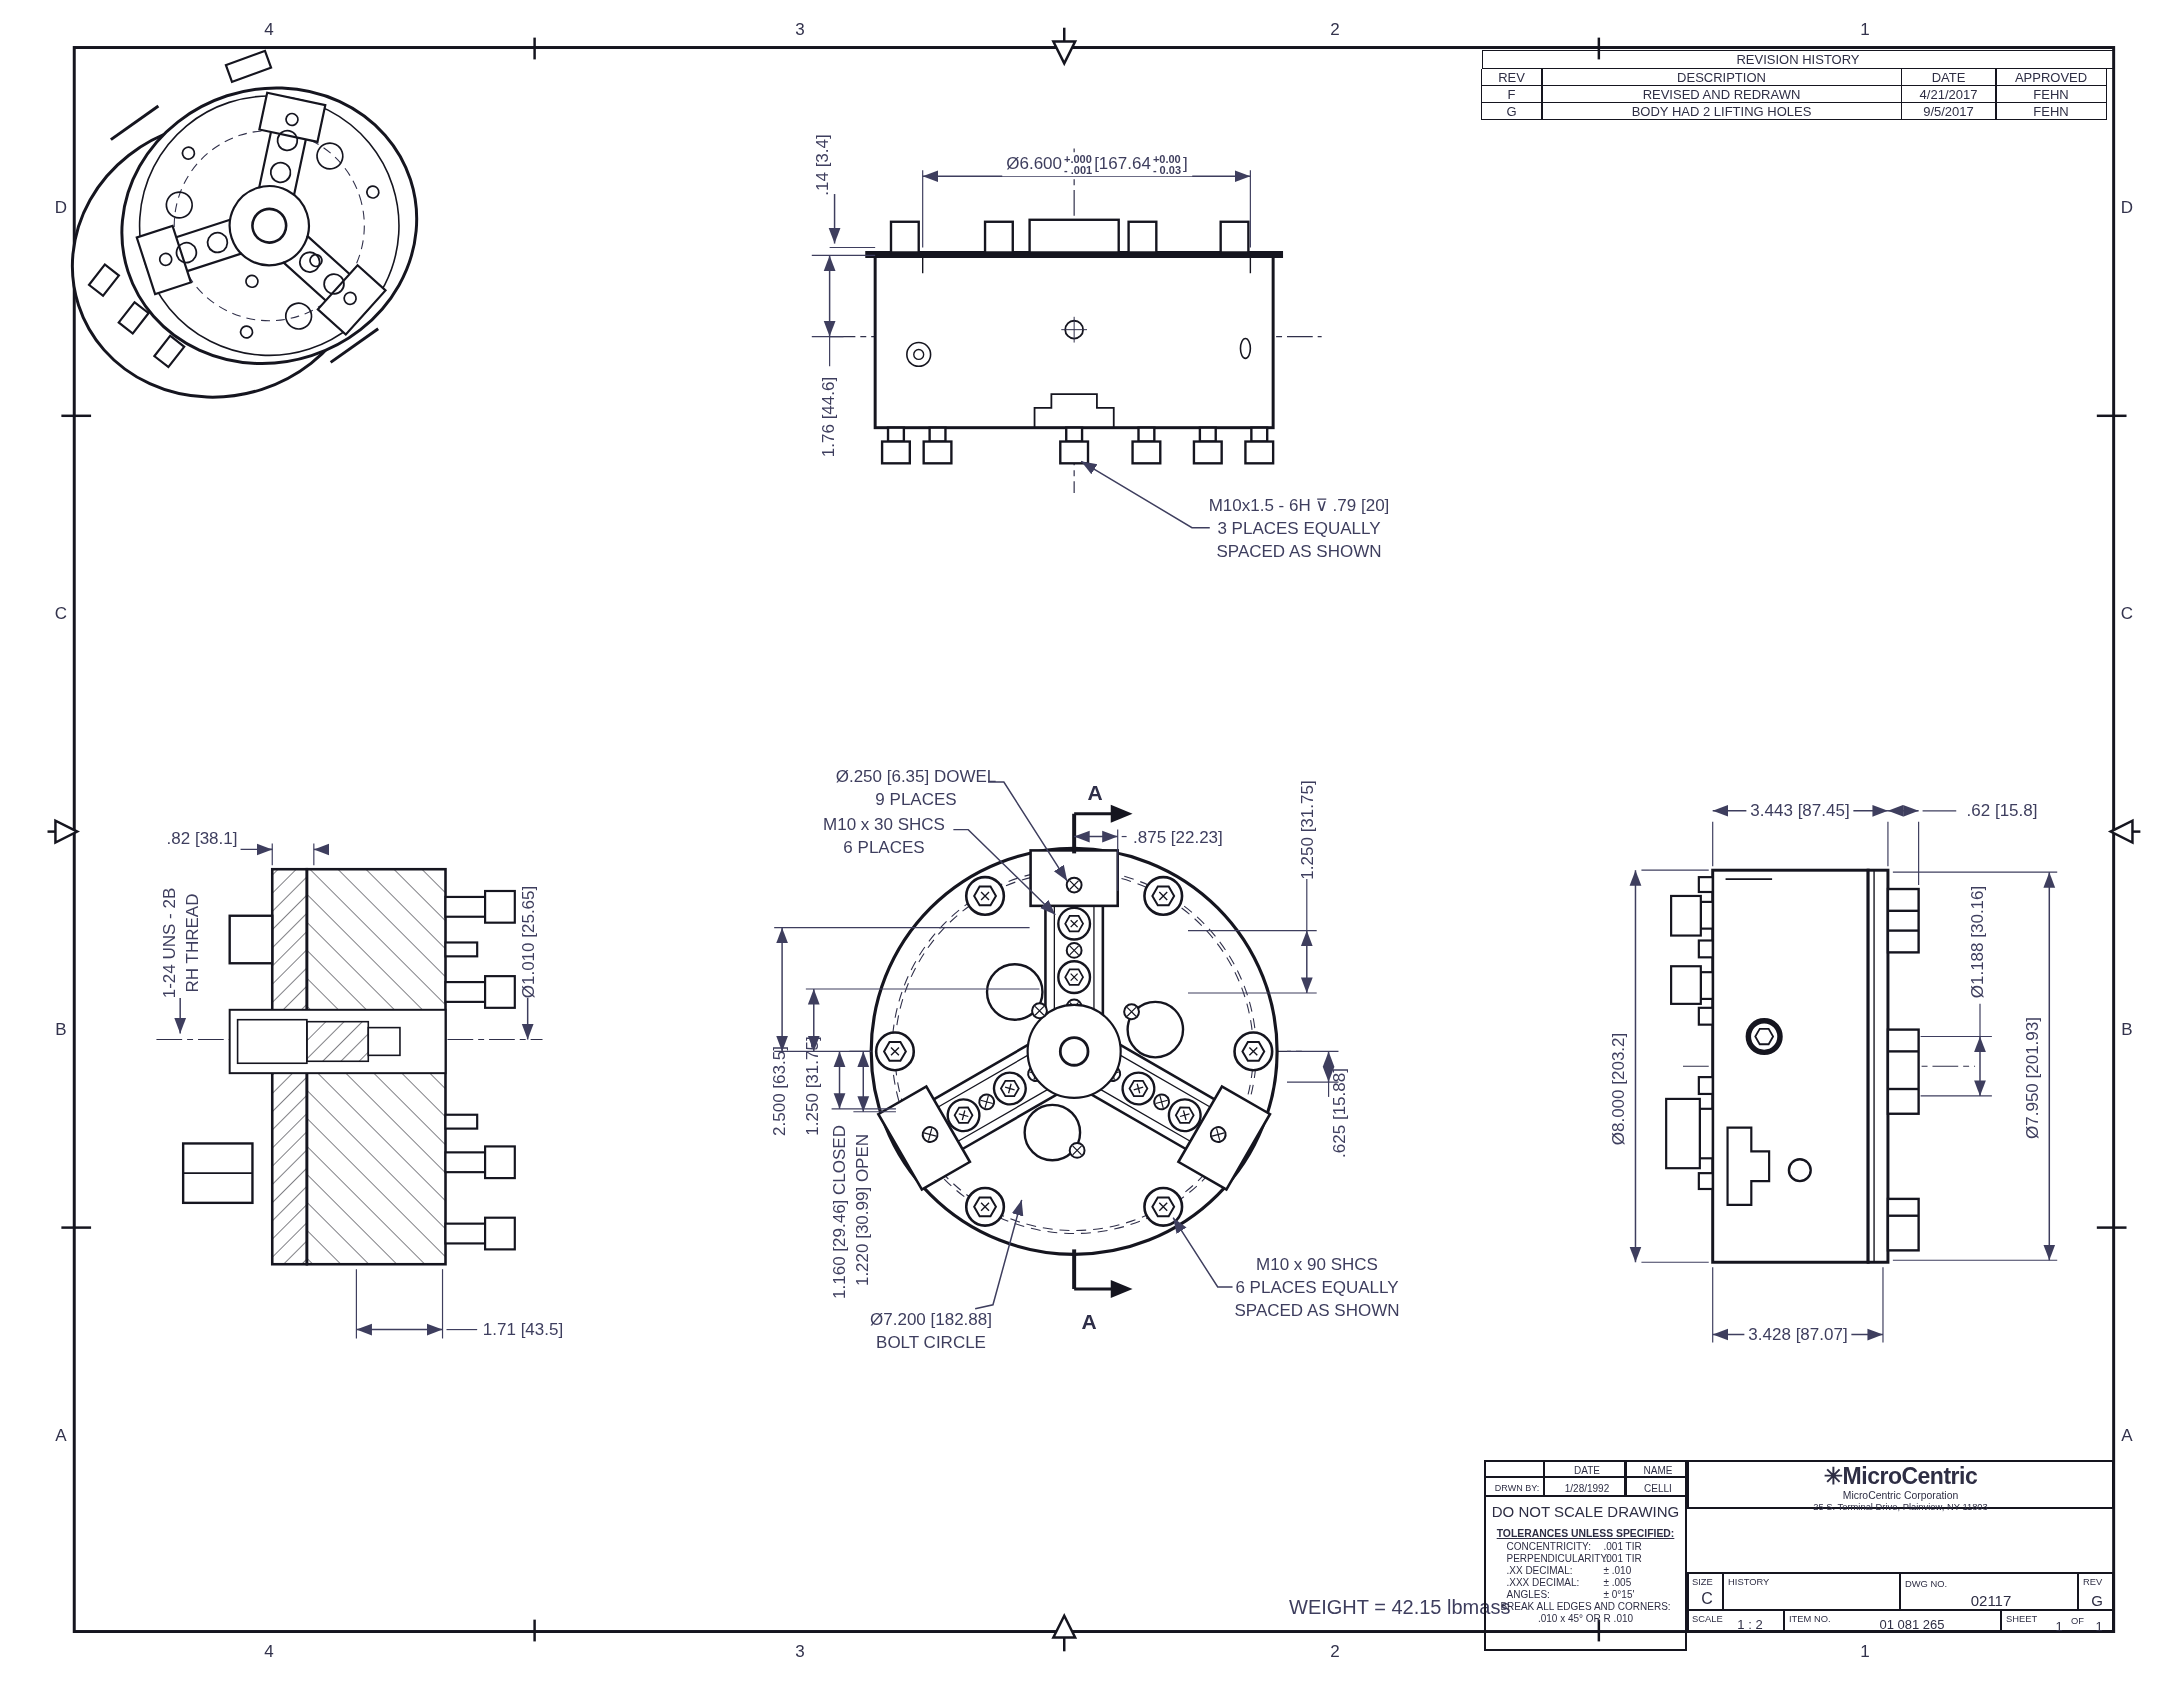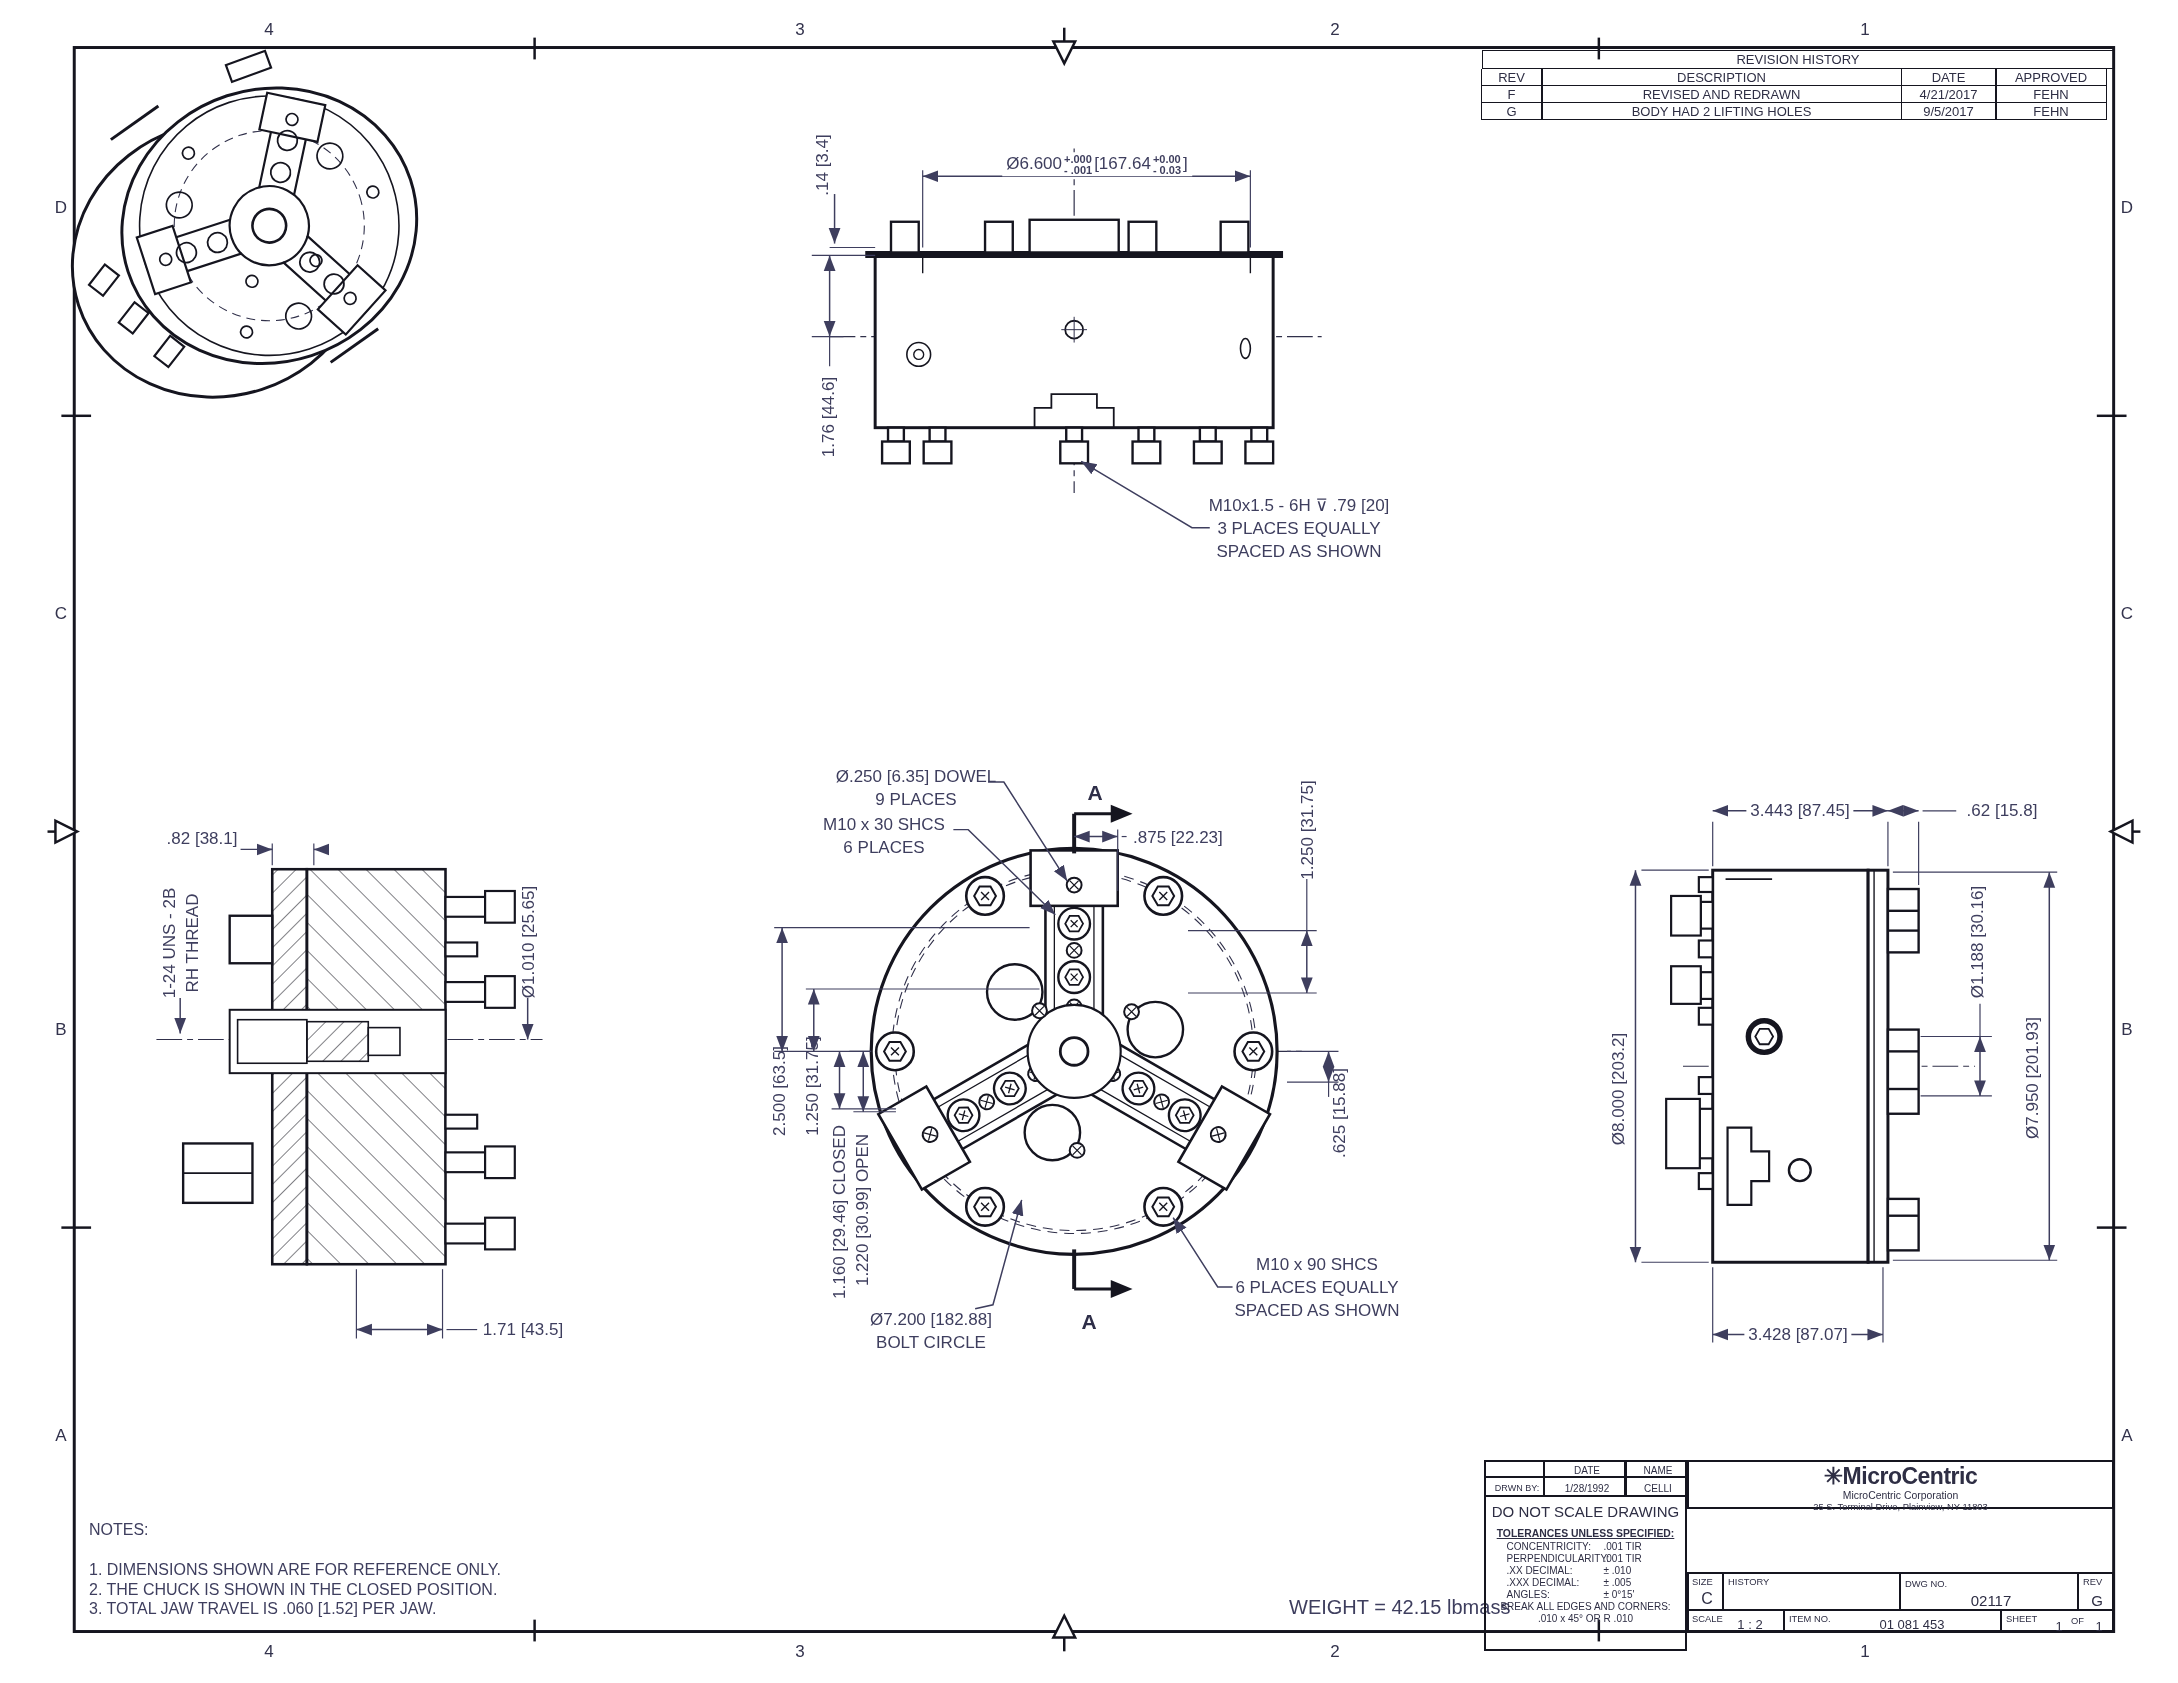--- a/index.html
+++ b/index.html
@@ -466,26 +466,20 @@
 <div class="lbl rot" style="left:528px;top:942px">Ø1.010 [25.65]</div>
 <div class="lbl ctr" style="left:523px;top:1329px">1.71 [43.5]</div>
 
 <div class="lbl ctr wbg" style="left:1800px;top:810px">3.443 [87.45]</div>
 <div class="lbl ctr" style="left:2002px;top:810px">.62 [15.8]</div>
 <div class="lbl rot" style="left:1977px;top:942px">Ø1.188 [30.16]</div>
 <div class="lbl rot wbg" style="left:1618px;top:1089px">Ø8.000 [203.2]</div>
 <div class="lbl rot wbg" style="left:2032px;top:1078px">Ø7.950 [201.93]</div>
 <div class="lbl ctr wbg" style="left:1798px;top:1334px">3.428 [87.07]</div>
 
-<div class="notes">
-  <div class="t">NOTES:</div>
-  <div>1.  DIMENSIONS SHOWN ARE FOR REFERENCE ONLY.</div>
-  <div>2.  THE CHUCK IS SHOWN IN THE CLOSED POSITION.</div>
-  <div>3.  TOTAL JAW TRAVEL IS .060 [1.52] PER JAW.</div>
-</div>
 <div class="lbl" style="left:1289px;top:1596px;font-size:20px">WEIGHT = 42.15 lbmass</div>
 
 <div class="tb">
 
   <div class="box" style="left:0;top:0;width:61px;height:18px"></div>
   <div class="box" style="left:59px;top:0;width:83px;height:18px">
         <div class="val" style="left:42px;top:8px;font-size:10px">DATE</div>
       </div>
   <div class="box" style="left:141px;top:0;width:62px;height:18px">
         <div class="val" style="left:31px;top:8px;font-size:10px">NAME</div>
@@ -552,21 +546,21 @@
     <div class="sl" style="left:4px;top:2px">REV</div>
     <div class="val" style="left:18px;top:26px;font-size:15px">G</div>
   </div>
 
   <div class="box" style="left:203px;top:149px;width:98px;height:23px">
     <div class="sl" style="left:3px;top:2px">SCALE</div>
     <div class="val" style="left:61px;top:13px;font-size:13px">1 : 2</div>
   </div>
   <div class="box" style="left:299px;top:149px;width:219px;height:23px">
     <div class="sl" style="left:4px;top:2px">ITEM NO.</div>
-    <div class="val" style="left:127px;top:13px;font-size:13px">01 081 453</div>
+    <div class="val" style="left:127px;top:13px;font-size:13px">01 081 265</div>
   </div>
   <div class="box" style="left:516px;top:149px;width:114px;height:23px">
     <div class="sl" style="left:4px;top:2px">SHEET</div>
     <div class="val" style="left:57px;top:15px;font-size:13px">1</div>
     <div class="sl" style="left:69px;top:4px">OF</div>
     <div class="val" style="left:97px;top:15px;font-size:13px">1</div>
   </div>
 </div>
 
 </div>

